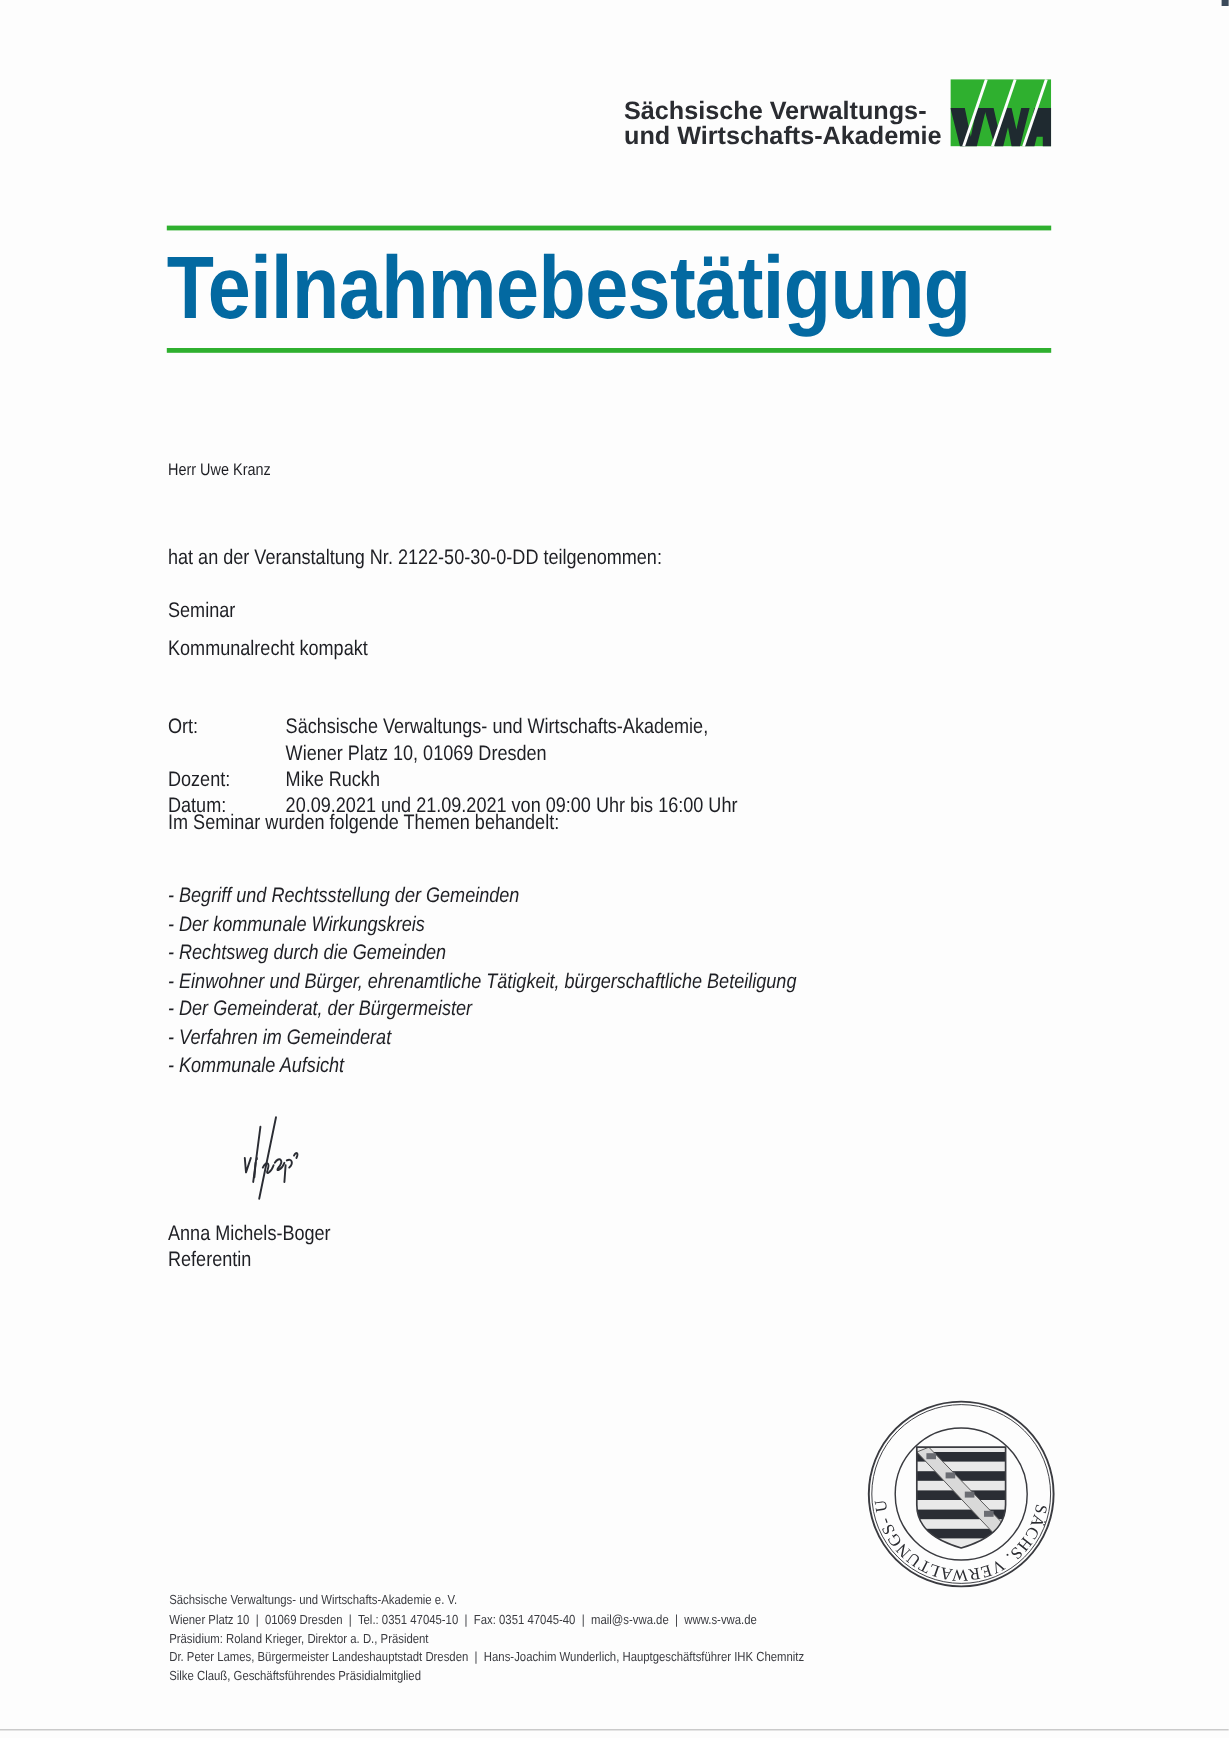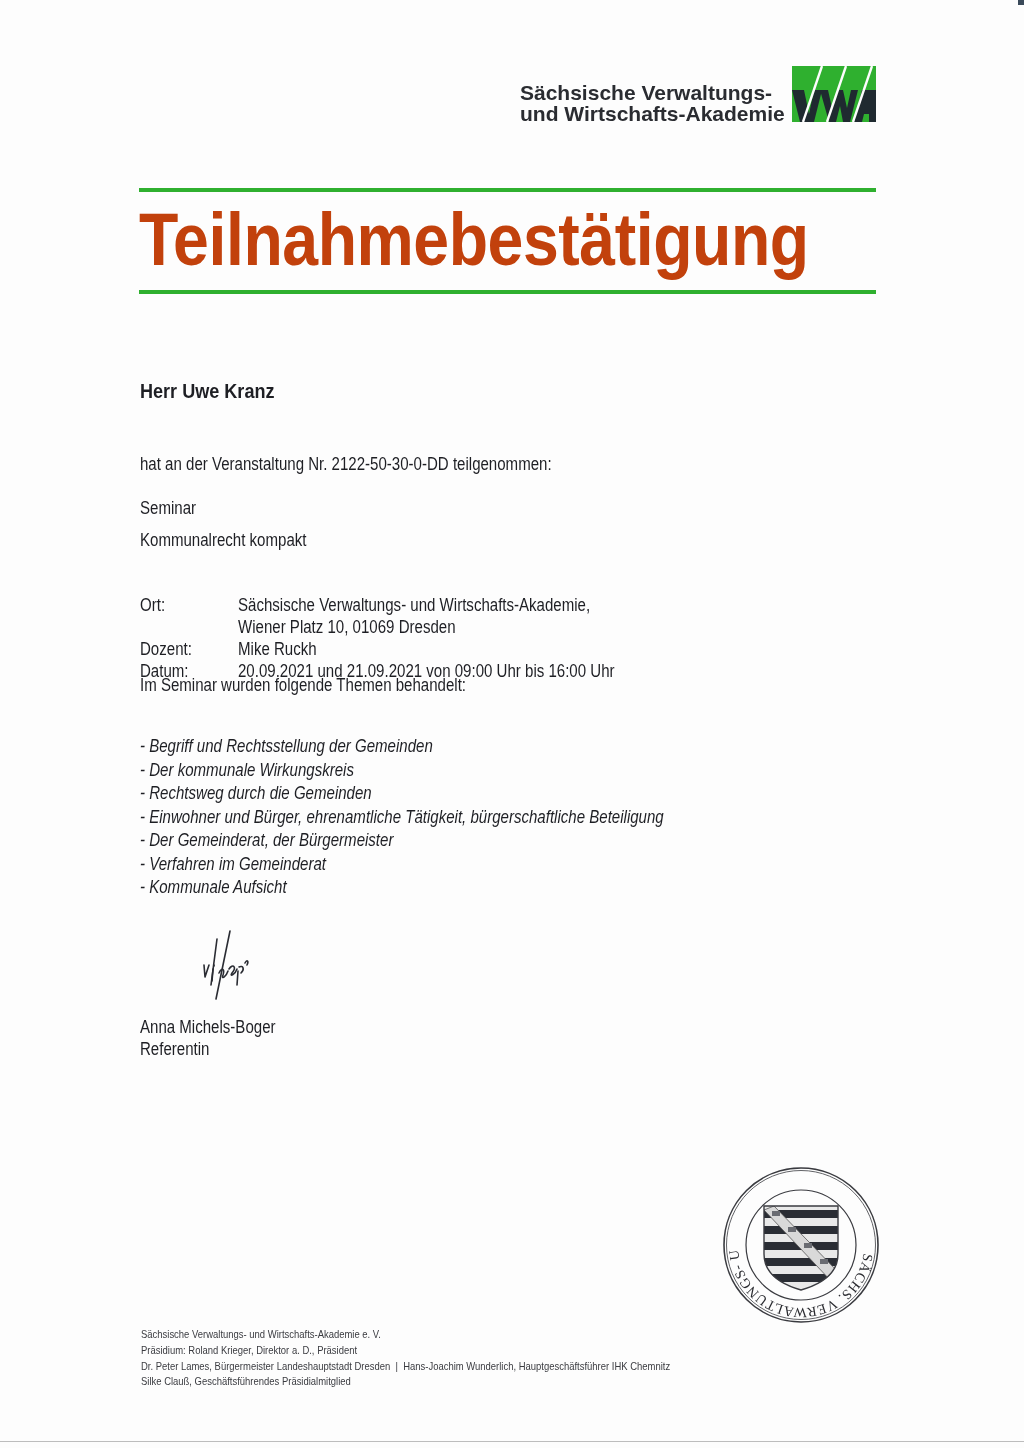--- a/index.html
+++ b/index.html
@@ -12,24 +12,24 @@
 
   
   .org { left:520px; top:82px; width:250px; text-align:center; font-size:21px; font-weight:bold; line-height:21px; color:#2a2c31; }
   .org div { white-space:nowrap; }
 
   
   .logo { left:792px; top:66px; width:84px; height:56px; }
 
   
   .rule { left:139px; width:737px; height:4px; background:#2fb02f; }
-  .title { left:139px; top:198px; font-size:74px; font-weight:bold; color:#c2410c; line-height:84px; }
+  .title { left:139px; top:198px; font-size:74px; font-weight:bold; color:#0369a1; line-height:84px; }
   .title .cond { transform:scaleX(0.87); letter-spacing:-0.5px; }
 
-  .name { left:140px; top:378px; font-size:21px; font-weight:bold; line-height:26px;text-align:right; }
+  .name { left:140px; top:378px; font-size:14px; font-weight:normal; line-height:26px;text-align:right; }
   .name .cond { transform:scaleX(0.86); }
 
   .body-text { font-size:17.5px; line-height:22px; }
   .body-text .cond { transform:scaleX(0.86); }
   .bold { font-weight:normal; }
 
   .intro { left:140px; top:453px; }
   .type { left:140px; top:497px; }
   .course { left:140px; top:529px; }
 
@@ -180,18 +180,19 @@
         <rect x="82" y="77" width="8" height="5"></rect>
         <rect x="98" y="93" width="8" height="5"></rect>
       </g>
     </g>
     <path d="M42,40 L116,40 L116,88 C116,108 100,118 79,124 C58,118 42,108 42,88 Z" fill="none" stroke="#3a3b40" stroke-width="1.4"></path>
   </svg>
 </div>
 
 <div class="abs footer">
   <div><span class="cond">Sächsische Verwaltungs- und Wirtschafts-Akademie e. V.</span></div>
+  <div><span class="cond" style="white-space:pre">Wiener Platz 10  |  01069 Dresden  |  Tel.: 0351 47045-10  |  Fax: 0351 47045-40  |  mail@s-vwa.de  |  www.s-vwa.de</span></div>
   <div><span class="cond">Präsidium: Roland Krieger, Direktor a. D., Präsident</span></div>
   <div><span class="cond" style="white-space:pre">Dr. Peter Lames, Bürgermeister Landeshauptstadt Dresden  |  Hans-Joachim Wunderlich, Hauptgeschäftsführer IHK Chemnitz</span></div>
   <div><span class="cond">Silke Clauß, Geschäftsführendes Präsidialmitglied</span></div>
 </div>
 
 <div class="abs bottom-line"></div>
 
 </body></html>

